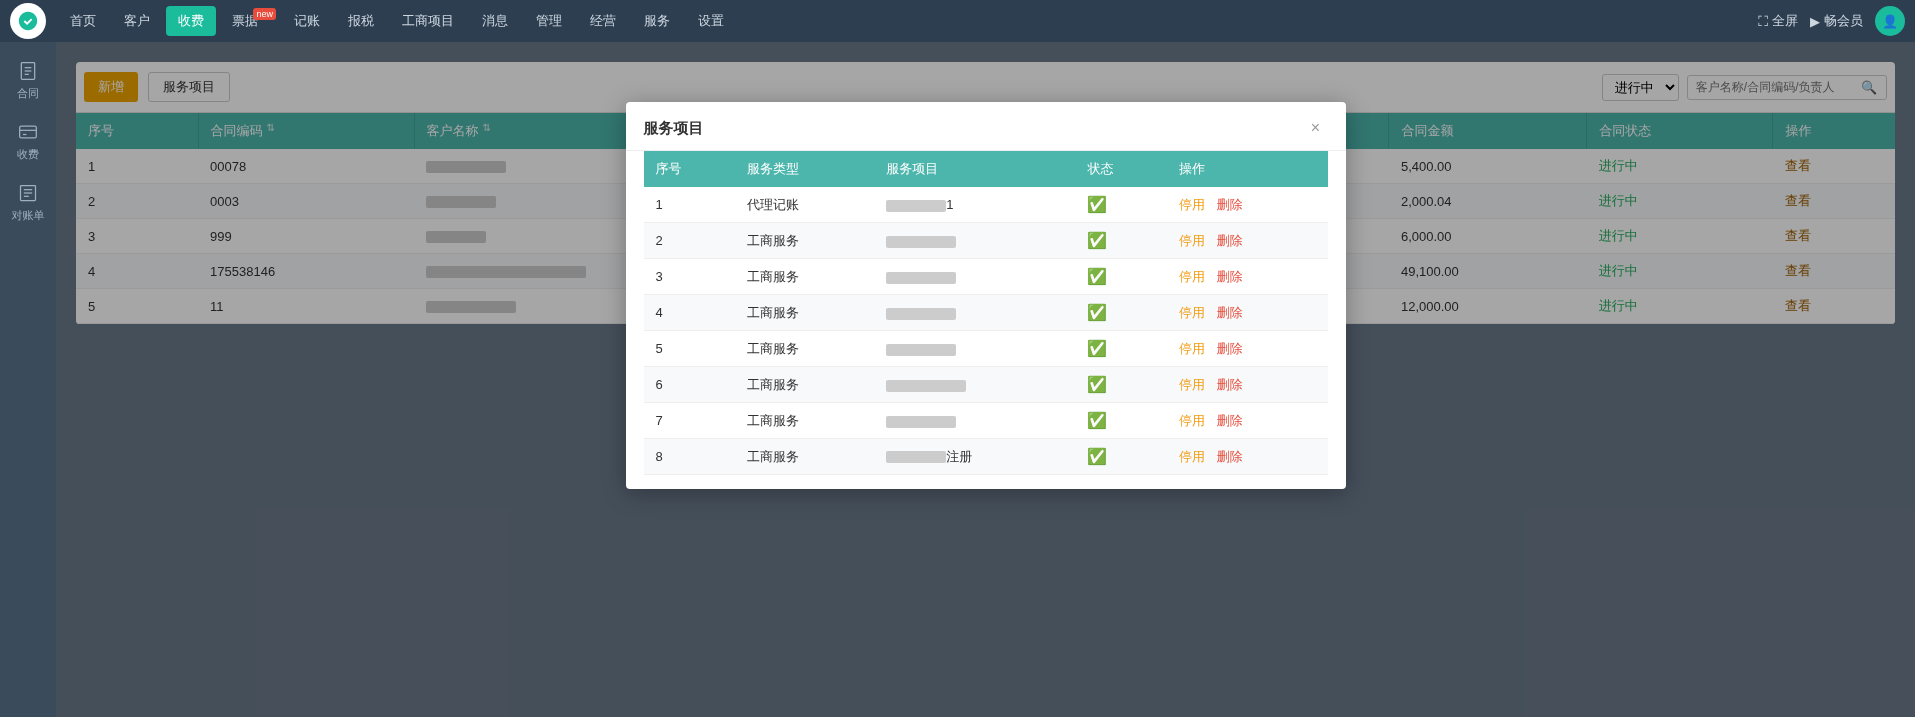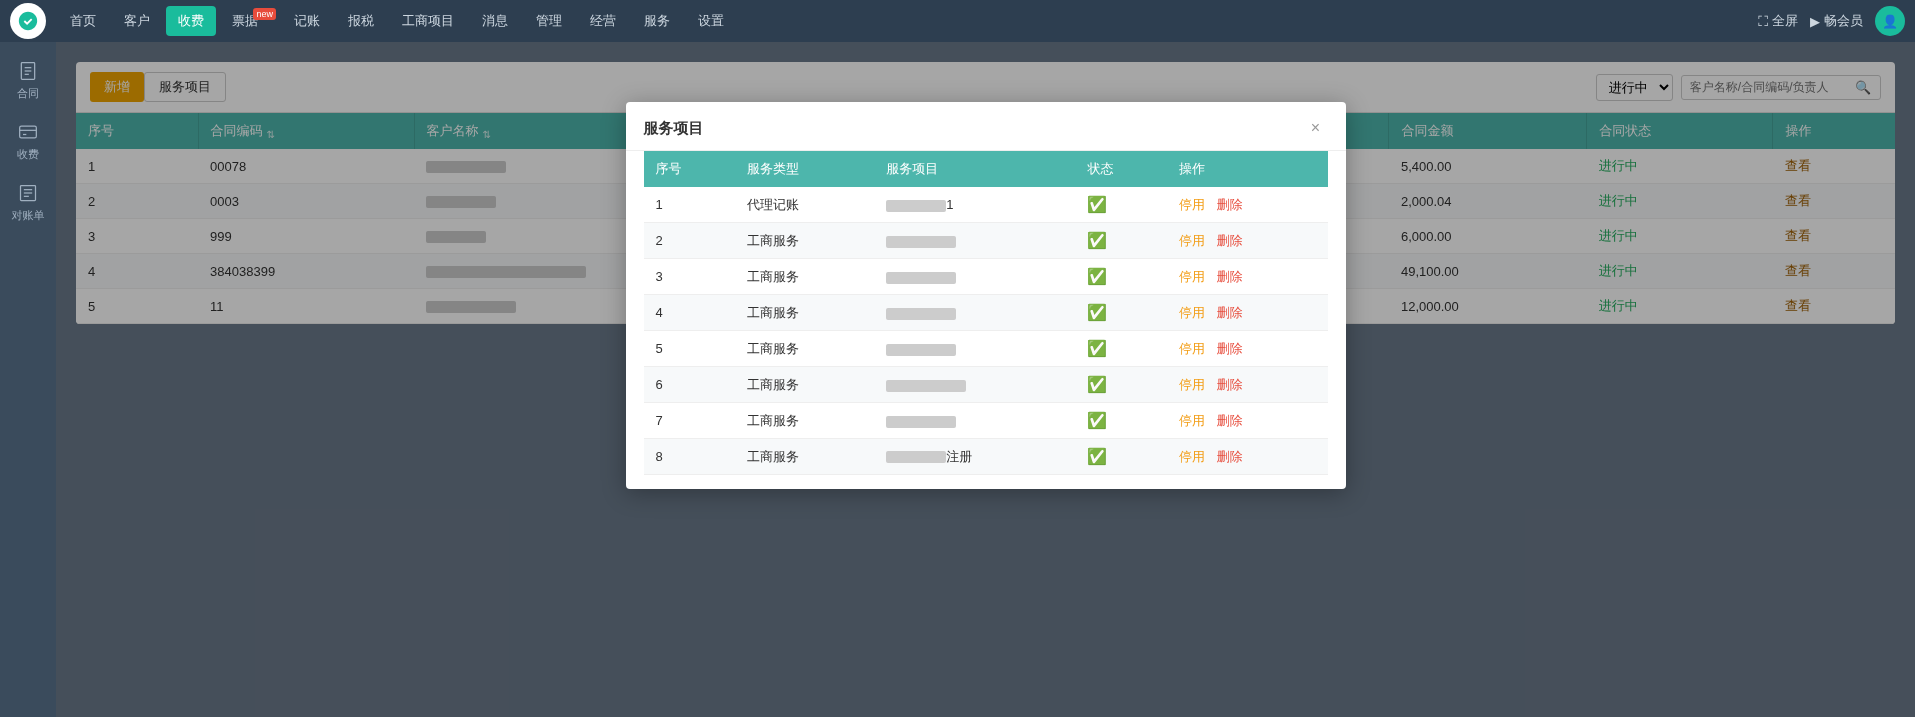--- a/index.html
+++ b/index.html
@@ -104,23 +104,24 @@
       overflow: hidden;
     }
 
     
     .bg-card {
       background: #fff;
       border-radius: 4px;
       overflow: hidden;
     }
     .bg-card-toolbar {
-      padding: 10px 14px;
-      display: flex;
-      align-items: center;
+      padding: 10px 8px;
+      display: flex;
+      align-items: center;
+      gap: 10px;
       border-bottom: 1px solid #e0e0e0;
     }
     .btn-new-orange {
       background: #f0a500;
       color: #fff;
       border: none;
       padding: 6px 14px;
       border-radius: 3px;
       cursor: pointer;
       font-size: 13px;
@@ -181,21 +182,21 @@
     }
     .data-table thead th:last-child { border-right: none; }
     .data-table tbody tr { background: #fff; }
     .data-table tbody tr:nth-child(even) { background: #f7f9fa; }
     .data-table tbody td {
       padding: 8px 12px;
       border-bottom: 1px solid #eee;
       font-size: 13px;
       color: #333;
     }
-    .th-sort { display: flex; align-items: flex-end; gap: 4px; }
+    .th-sort { display: flex; align-items: flex-start; gap: 4px; }
     .sort-icon { font-size: 10px; opacity: 0.8; }
     .status-badge {
       color: #27ae60;
       font-size: 13px;
     }
     .link-view { color: #a16207; cursor: pointer; }
     .blur-text {
       display: inline-block;
       background: #ccc;
       border-radius: 2px;
@@ -451,21 +452,21 @@
       <td>999</td>
       <td><span class="blur-text" style="width:60px;"></span></td>
       <td>小规模记账</td>
       <td>202305-202404</td>
       <td>6,000.00</td>
       <td><span class="status-badge">进行中</span></td>
       <td><span class="link-view">查看</span></td>
     </tr>
             <tr>
       <td>4</td>
-      <td>384038399</td>
+      <td>175538146</td>
       <td><span class="blur-text" style="width:160px;"></span></td>
       <td>一般纳税人...</td>
       <td>201807-202403</td>
       <td>49,100.00</td>
       <td><span class="status-badge">进行中</span></td>
       <td><span class="link-view">查看</span></td>
     </tr>
             <tr>
       <td>5</td>
       <td>11</td>

